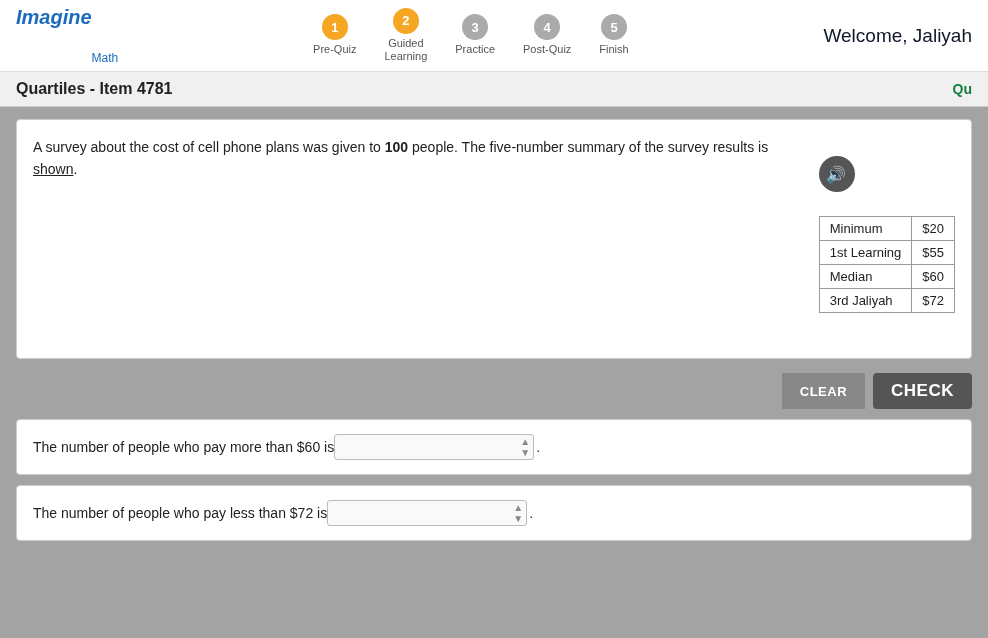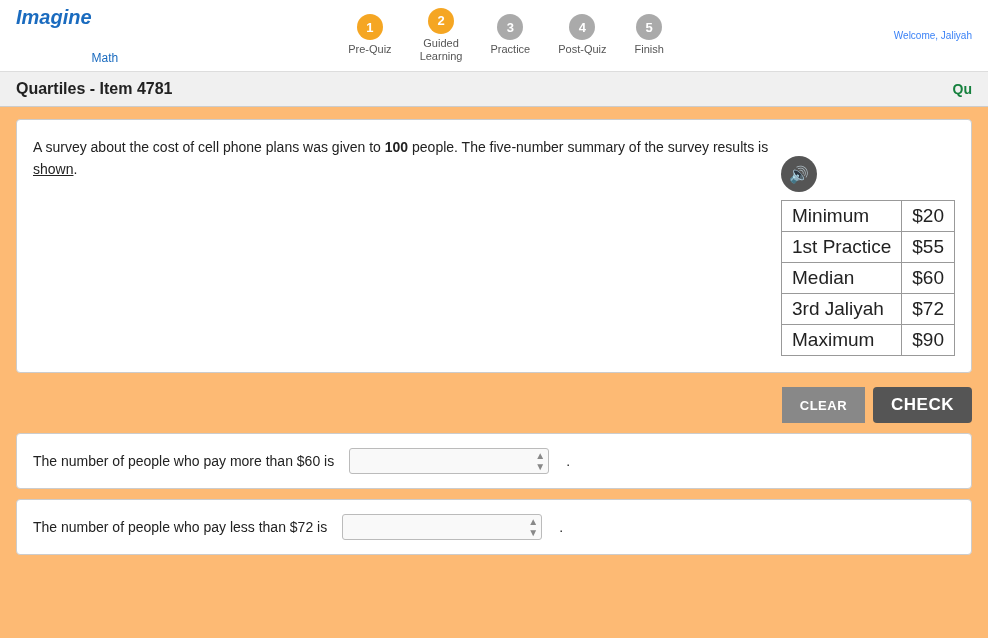--- a/index.html
+++ b/index.html
@@ -66,22 +66,22 @@
     .step-label {
       font-size: 11px;
       color: #555;
       text-align: center;
       line-height: 1.2;
     }
     .step-active .step-circle { background: #f5a623; }
     .step-inactive .step-circle { background: #aaa; }
     .step-current .step-circle { background: #f5a623; }
     .welcome-text {
-      font-size: 10px;
-      color: #3b82f6;
+      font-size: 19px;
+      color: #0f172a;
       white-space: nowrap;
     }
 
     
     .sub-header {
       background: #f0f0f0;
       padding: 8px 16px;
       display: flex;
       align-items: center;
       justify-content: space-between;
@@ -97,21 +97,21 @@
       color: #15803d;
       font-weight: bold;
     }
 
     
     .main-content {
       display: flex;
       flex: 1;
       padding: 12px 16px;
       gap: 12px;
-      background: #fdba74;
+      background: #a3a3a3;
     }
 
     
     .question-panel {
       flex: 1;
       display: flex;
       flex-direction: column;
       gap: 10px;
     }
 
@@ -154,22 +154,22 @@
       align-items: center;
       justify-content: center;
       color: #fff;
       font-size: 16px;
       flex-shrink: 0;
     }
 
     
     .summary-table {
       border-collapse: collapse;
-      font-size: 19px;
-      margin-top: 8px;
+      font-size: 13px;
+      margin-top: 24px;
       align-self: flex-start;
     }
 
     .question-right {
       display: flex;
       flex-direction: column;
       align-items: flex-start;
       padding-top: 20px;
     }
 
@@ -212,21 +212,21 @@
     }
 
     
     .answer-row {
       background: #fff;
       border: 1px solid #ccc;
       border-radius: 4px;
       padding: 14px 16px;
       display: flex;
       align-items: center;
-      gap: 15px;
+      gap: 0;
       font-size: 14px;
       color: #222;
     }
 
     .answer-input-wrapper {
       position: relative;
       display: inline-flex;
       align-items: center;
     }
 
@@ -309,35 +309,31 @@
 
       <div class="question-right">
         <button class="audio-btn">🔊</button>
         <table class="summary-table">
           <tbody id="summary-tbody">
           <tr>
                 <td>Minimum</td>
                 <td>$20</td>
               </tr>
               <tr>
-                <td>1st Practice</td>
+                <td>1st Learning</td>
                 <td>$55</td>
               </tr>
               <tr>
                 <td>Median</td>
                 <td>$60</td>
               </tr>
               <tr>
                 <td>3rd Jaliyah</td>
                 <td>$72</td>
               </tr>
-              <tr>
-                <td>Maximum</td>
-                <td>$90</td>
-              </tr>
             </tbody>
         </table>
       </div>
     </div>
 
     <div class="action-buttons">
       <button class="btn-clear">CLEAR</button>
       <button class="btn-check">CHECK</button>
     </div>
 

